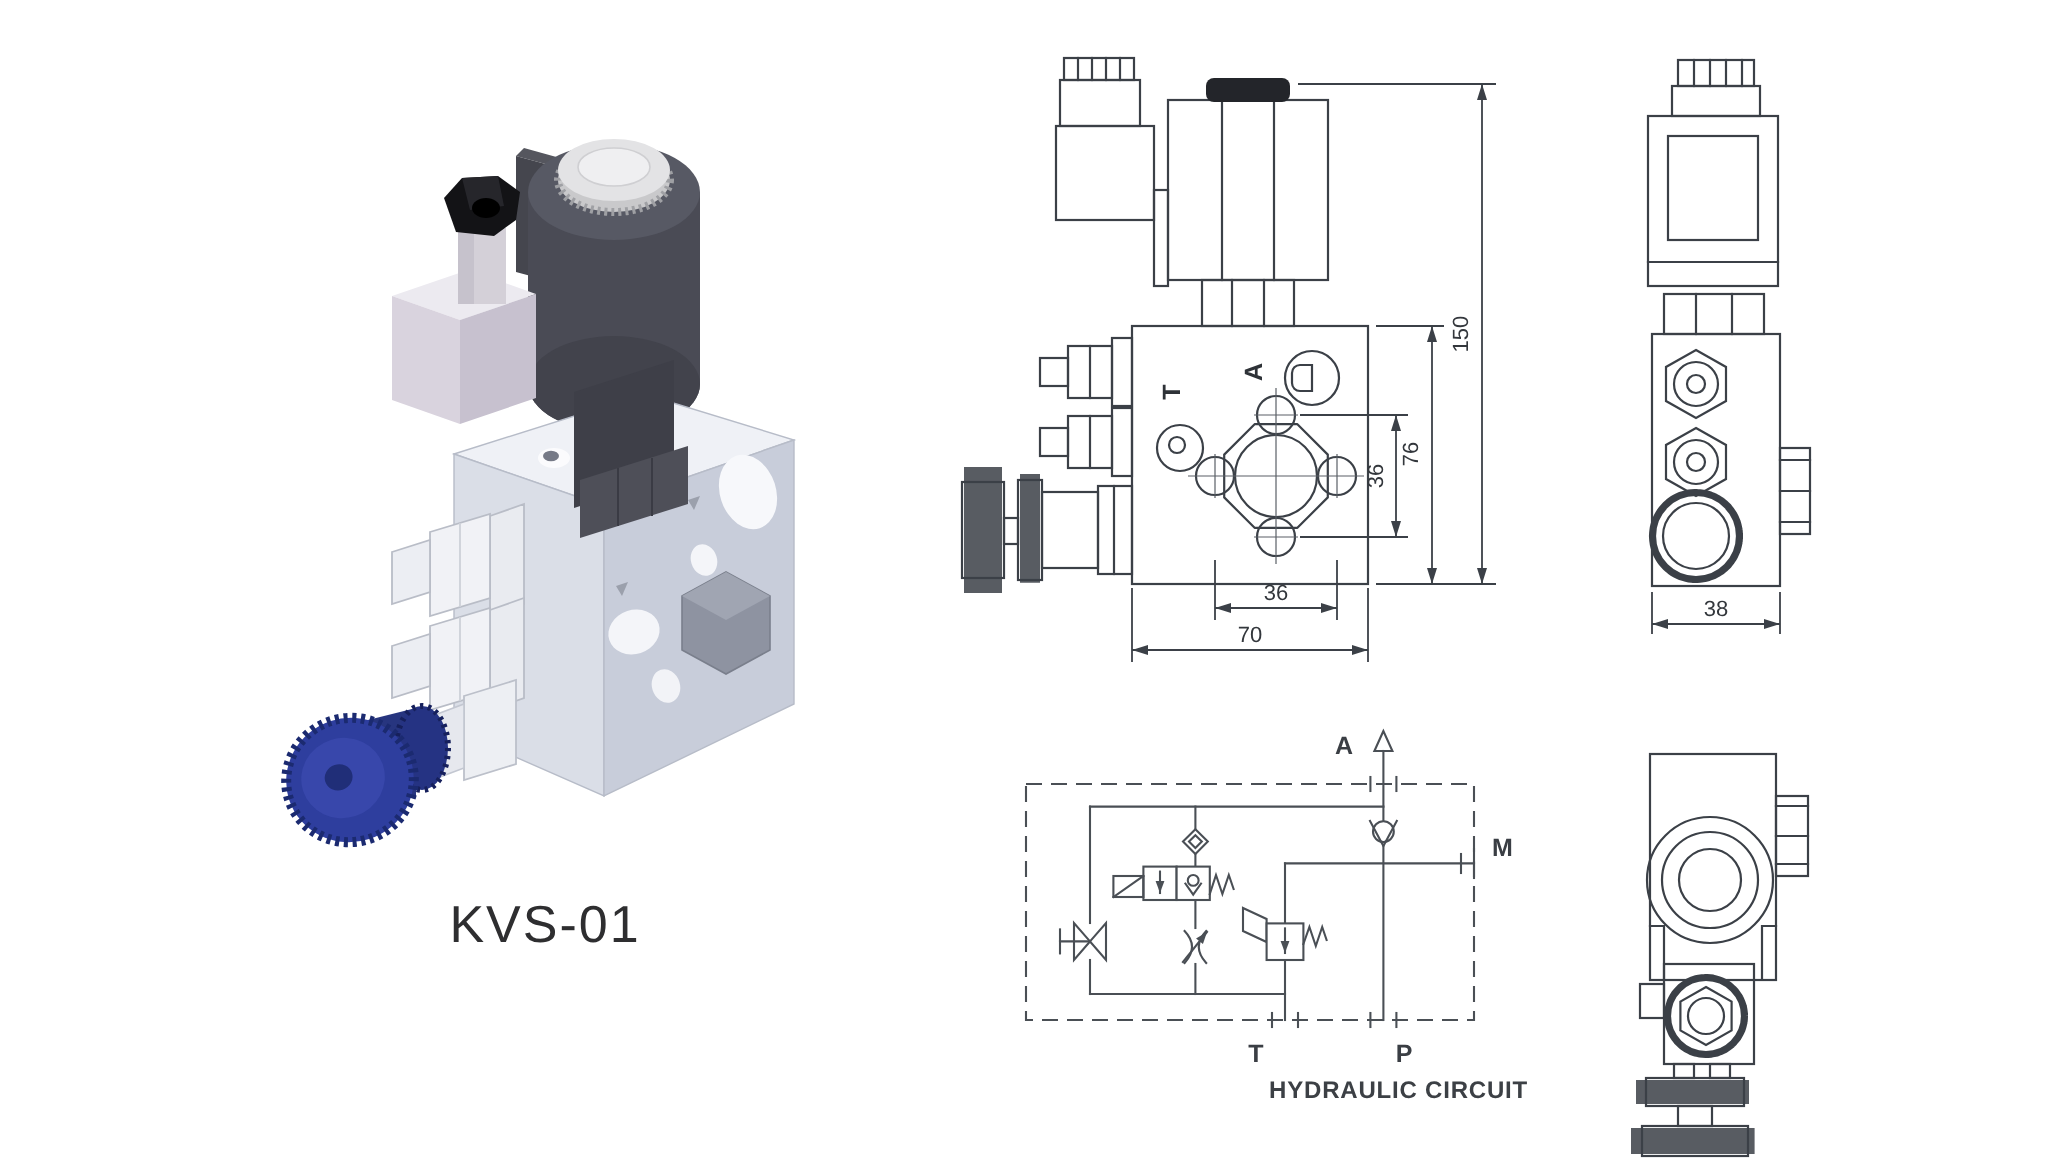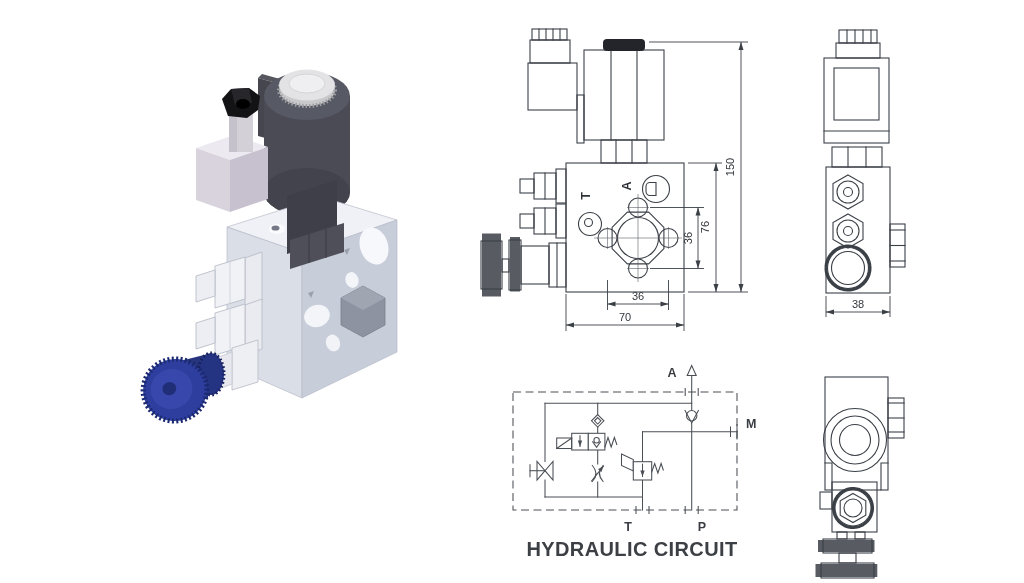--- a/index.html
+++ b/index.html
@@ -13,21 +13,21 @@
   .ln   { fill:none; stroke:#3b4047; stroke-width:1.1; stroke-linecap:square; }
   .thin { fill:none; stroke:#5a5f66; stroke-width:0.6; }
   .dim  { fill:none; stroke:#3b4047; stroke-width:0.9; }
   .cir  { fill:none; stroke:#4a4f55; stroke-width:1.05; stroke-linecap:square; }
   .cirw { fill:#ffffff; stroke:#4a4f55; stroke-width:1.05; }
   .dash { fill:none; stroke:#4a4f55; stroke-width:1.05; stroke-dasharray:8 4.5; }
   .dlab { font-size:11px; }
   .plab { font-size:12.5px; font-weight:bold; fill:#2e3237; }
   .cpl  { font-size:12.5px; font-weight:bold; fill:#3a3e44; }
   .kvs-label { font-size:26px; letter-spacing:1px; color:#2e2e30; font-weight:500; text-align:center; }
-  .circuit-caption { font-size:20px; font-weight:700; color:#3c4045; letter-spacing:0.4px; text-align:center; }
+  .circuit-caption { font-size:12px; font-weight:700; color:#3c4045; letter-spacing:0.4px; text-align:right; }
 </style>
 </head>
 <body>
 
 <div class="canvas">
 
   <svg class="abs" style="left:130px;top:15px;width:350px;height:430px" viewBox="130 15 350 430">
 
     <polygon points="262,74 298,84 295,88 258,78" fill="#55565e"></polygon>
     <polygon points="258,78 295,88 295,146 258,136" fill="#45464e"></polygon>
@@ -103,20 +103,21 @@
       <ellipse cx="211" cy="374" rx="13" ry="21" fill="none" stroke="#16205c" stroke-width="3" stroke-dasharray="1.6 2.4"></ellipse>
       <g transform="rotate(-18 175 390)">
         <ellipse cx="175" cy="390" rx="32" ry="31" fill="#2e3e9e"></ellipse>
         <ellipse cx="175" cy="390" rx="32" ry="31" fill="none" stroke="#1b2a70" stroke-width="5" stroke-dasharray="2 2.3"></ellipse>
         <ellipse cx="172" cy="388" rx="21" ry="20" fill="#3847ab"></ellipse>
         <ellipse cx="170" cy="387" rx="7" ry="6.5" fill="#202e78"></ellipse>
       </g>
     </g>
   </svg>
 
+  <div class="abs kvs-label" style="left:200px;top:447px;width:145px">KVS-01</div>
 
   <svg class="abs" style="left:470px;top:20px;width:300px;height:330px" viewBox="470 20 300 330">
     <defs>
       <marker id="arr" markerUnits="userSpaceOnUse" markerWidth="10" markerHeight="7" refX="8.5" refY="3" orient="auto-start-reverse">
         <path d="M0.5,0.5 L8.5,3 L0.5,5.5 Z" fill="#3b4047"></path>
       </marker>
       <marker id="arrs" markerUnits="userSpaceOnUse" markerWidth="8" markerHeight="6" refX="6.5" refY="2.5" orient="auto-start-reverse">
         <path d="M0.5,0.3 L6.5,2.5 L0.5,4.7 Z" fill="#4a4f55"></path>
       </marker>
     </defs>

